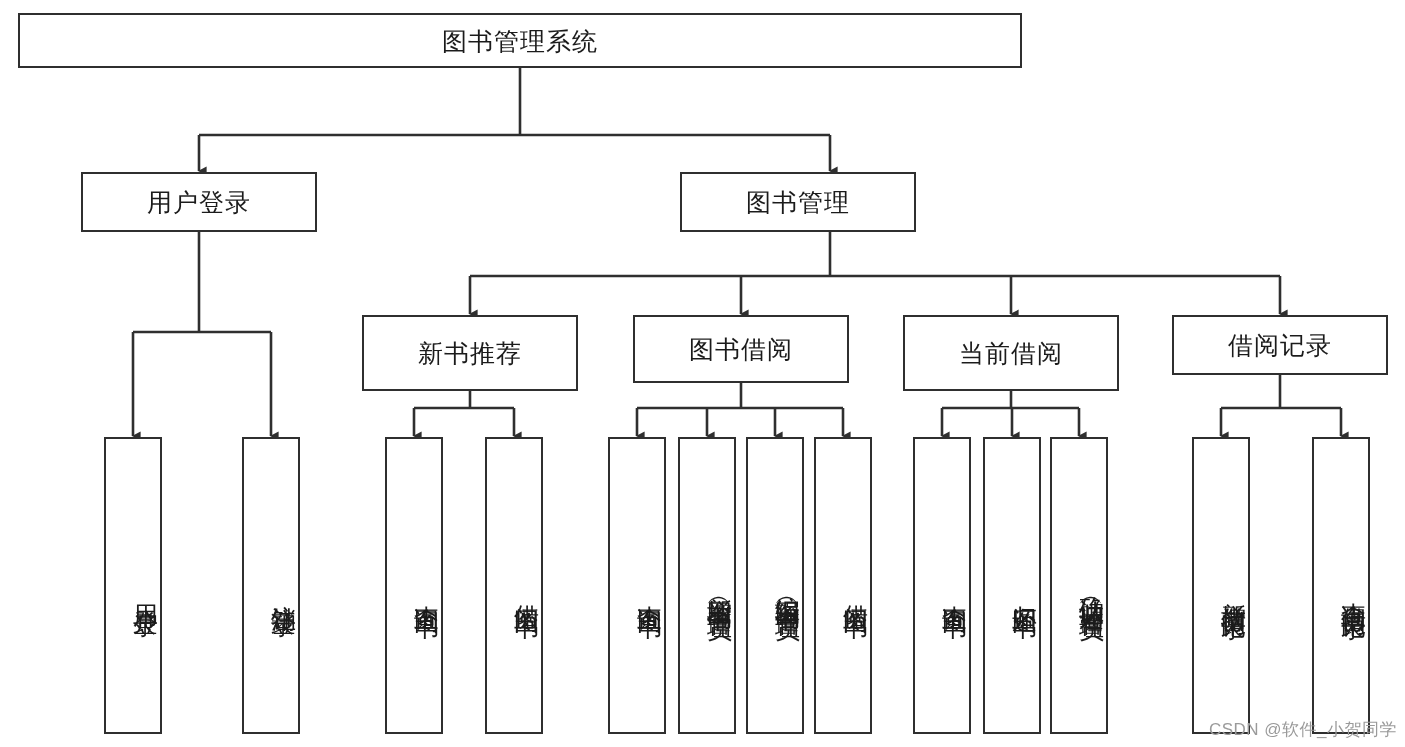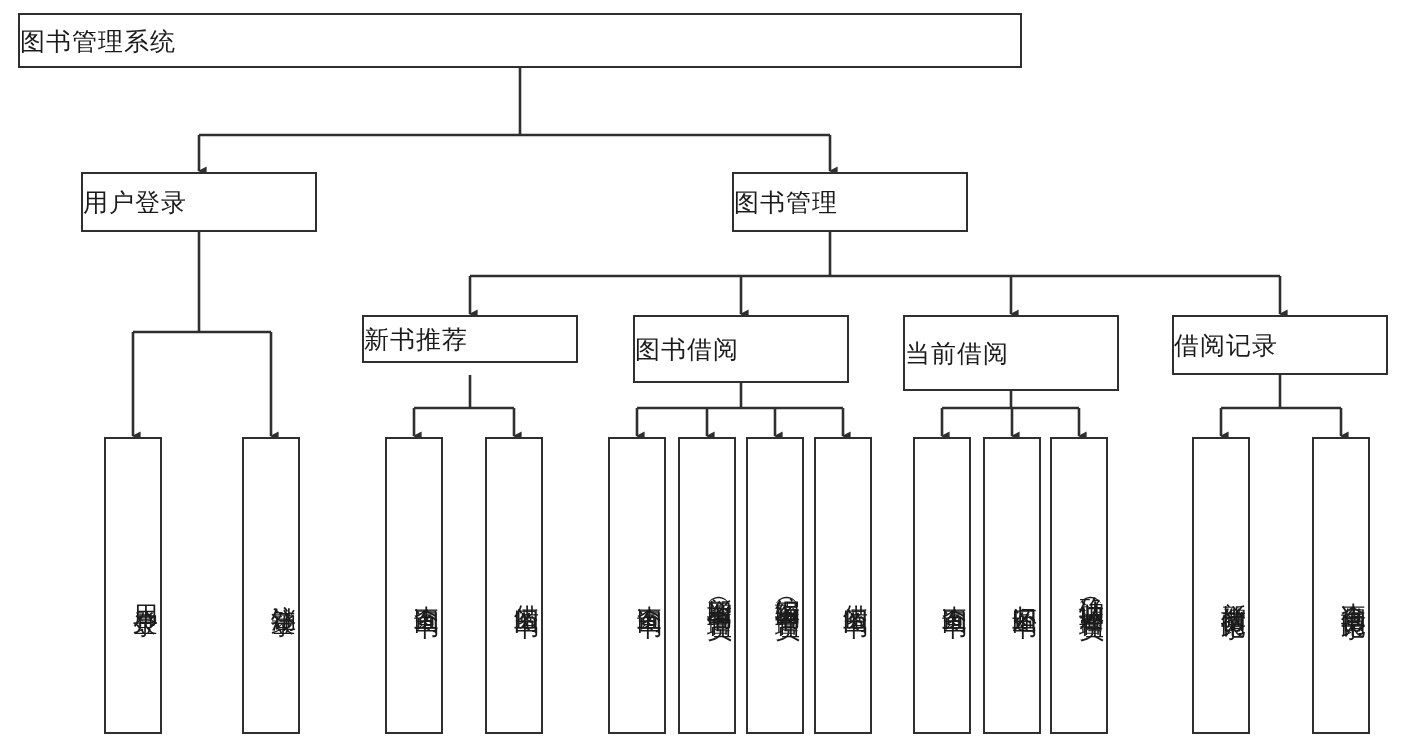--- a/index.html
+++ b/index.html
@@ -24,20 +24,21 @@
     width: 1405px;
     height: 747px;
   }
   .node {
     position: absolute;
     box-sizing: border-box;
     background: #ffffff;
     border: 2.5px solid #2f2f2f;
     display: flex;
     align-items: center;
+    justify-content: center;
     color: #1b1b1b;
   }
   .node.horizontal {
     font-size: 25px;
     letter-spacing: 1px;
   }
   .node.vertical {
     writing-mode: vertical-rl;
     text-orientation: upright;
     font-size: 25px;
@@ -114,24 +115,24 @@
       </g>
   </svg>
 
   <div id="nodes">
       <div class="node horizontal" style="left: 18px; top: 13px; width: 1004px; height: 55px;">
         <span class="label">图书管理系统</span>
       </div>
       <div class="node horizontal" style="left: 81px; top: 172px; width: 236px; height: 60px;">
         <span class="label">用户登录</span>
       </div>
-      <div class="node horizontal" style="left: 732px; top: 172px; width: 236px; height: 60px;">
+      <div class="node horizontal" style="left: 680px; top: 172px; width: 236px; height: 60px;">
         <span class="label">图书管理</span>
       </div>
-      <div class="node horizontal" style="left: 362px; top: 315px; width: 216px; height: 48px;">
+      <div class="node horizontal" style="left: 362px; top: 315px; width: 216px; height: 76px;">
         <span class="label">新书推荐</span>
       </div>
       <div class="node horizontal" style="left: 633px; top: 315px; width: 216px; height: 68px;">
         <span class="label">图书借阅</span>
       </div>
       <div class="node horizontal" style="left: 903px; top: 315px; width: 216px; height: 76px;">
         <span class="label">当前借阅</span>
       </div>
       <div class="node horizontal" style="left: 1172px; top: 315px; width: 216px; height: 60px;">
         <span class="label">借阅记录</span>
@@ -170,14 +171,15 @@
         <span class="label">确认归还（管理员）</span>
       </div>
       <div class="node vertical" style="left: 1192px; top: 437px; width: 58px; height: 297px;">
         <span class="label">新增借阅记录</span>
       </div>
       <div class="node vertical" style="left: 1312px; top: 437px; width: 58px; height: 297px;">
         <span class="label">查询借阅记录</span>
       </div>
     </div>
 
+  <div id="watermark">CSDN @软件_小贺同学</div>
 
 </div>
 
 </body></html>

